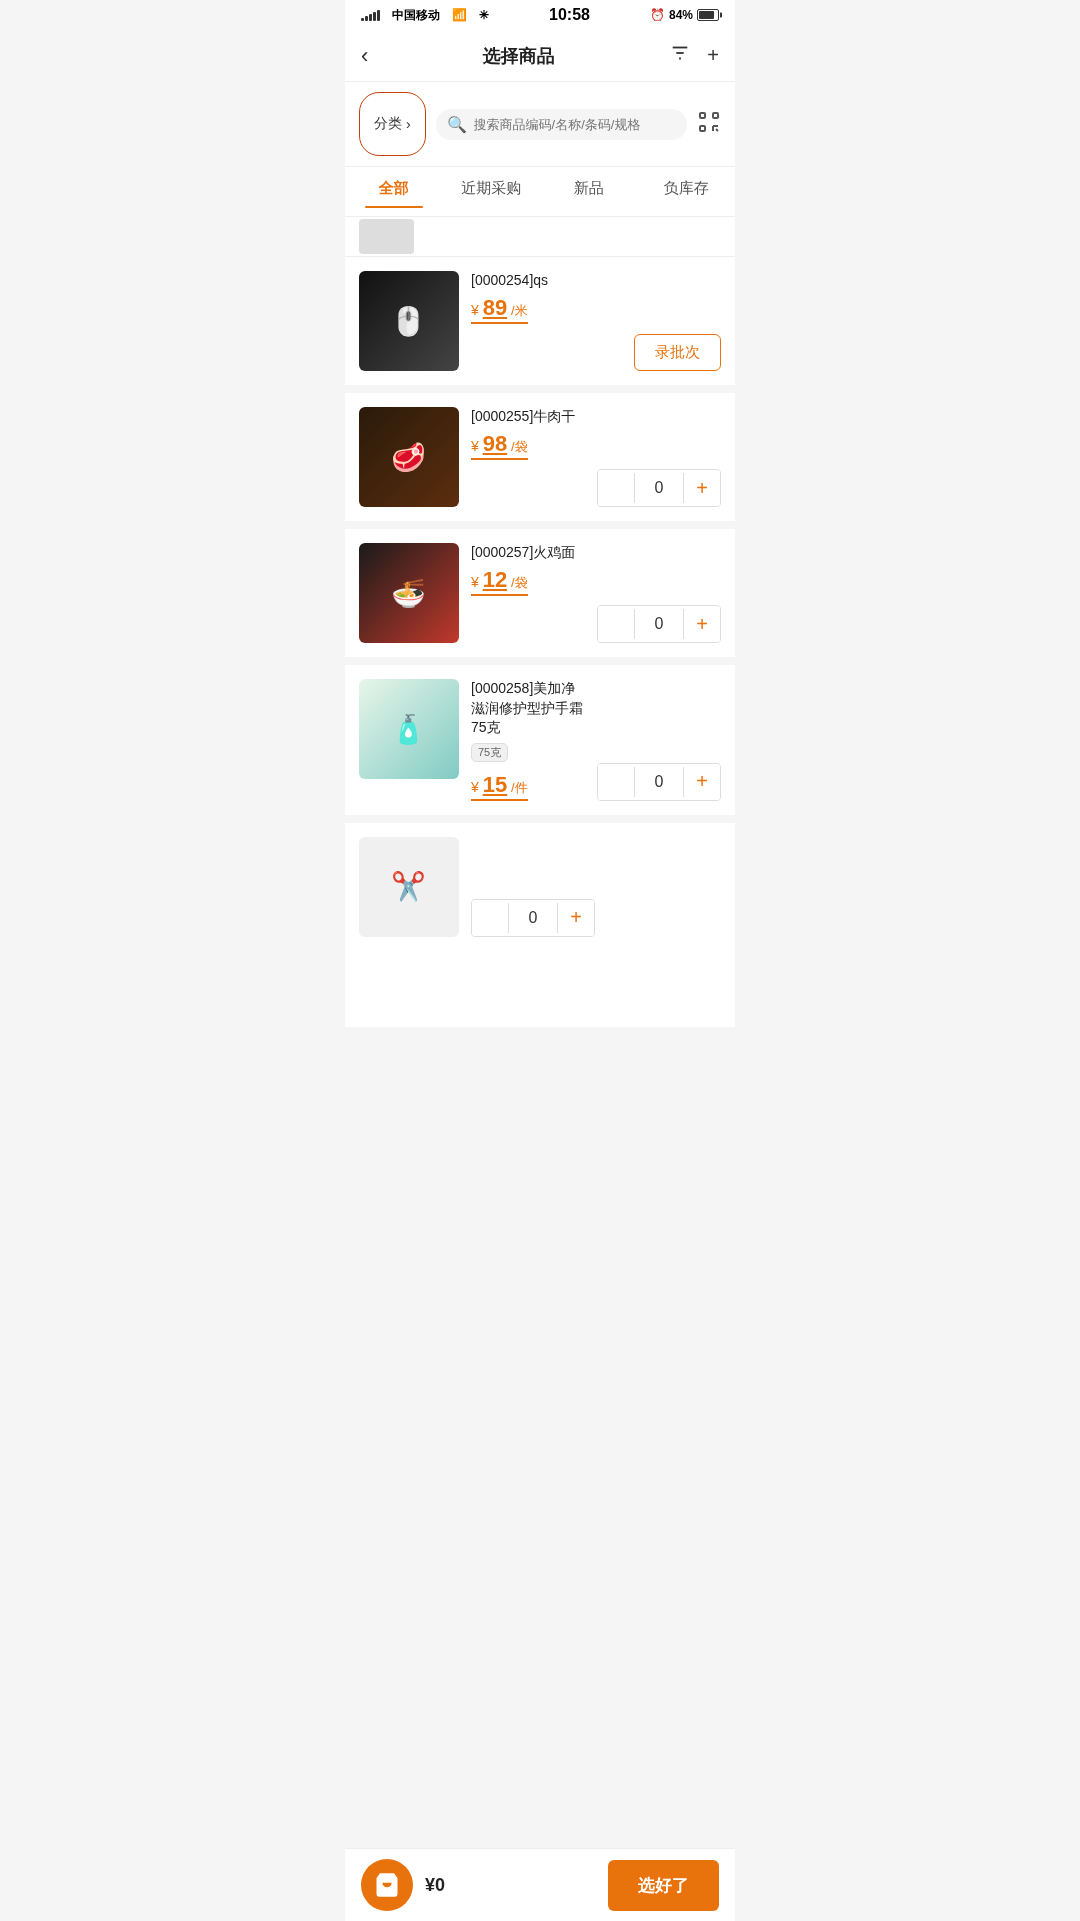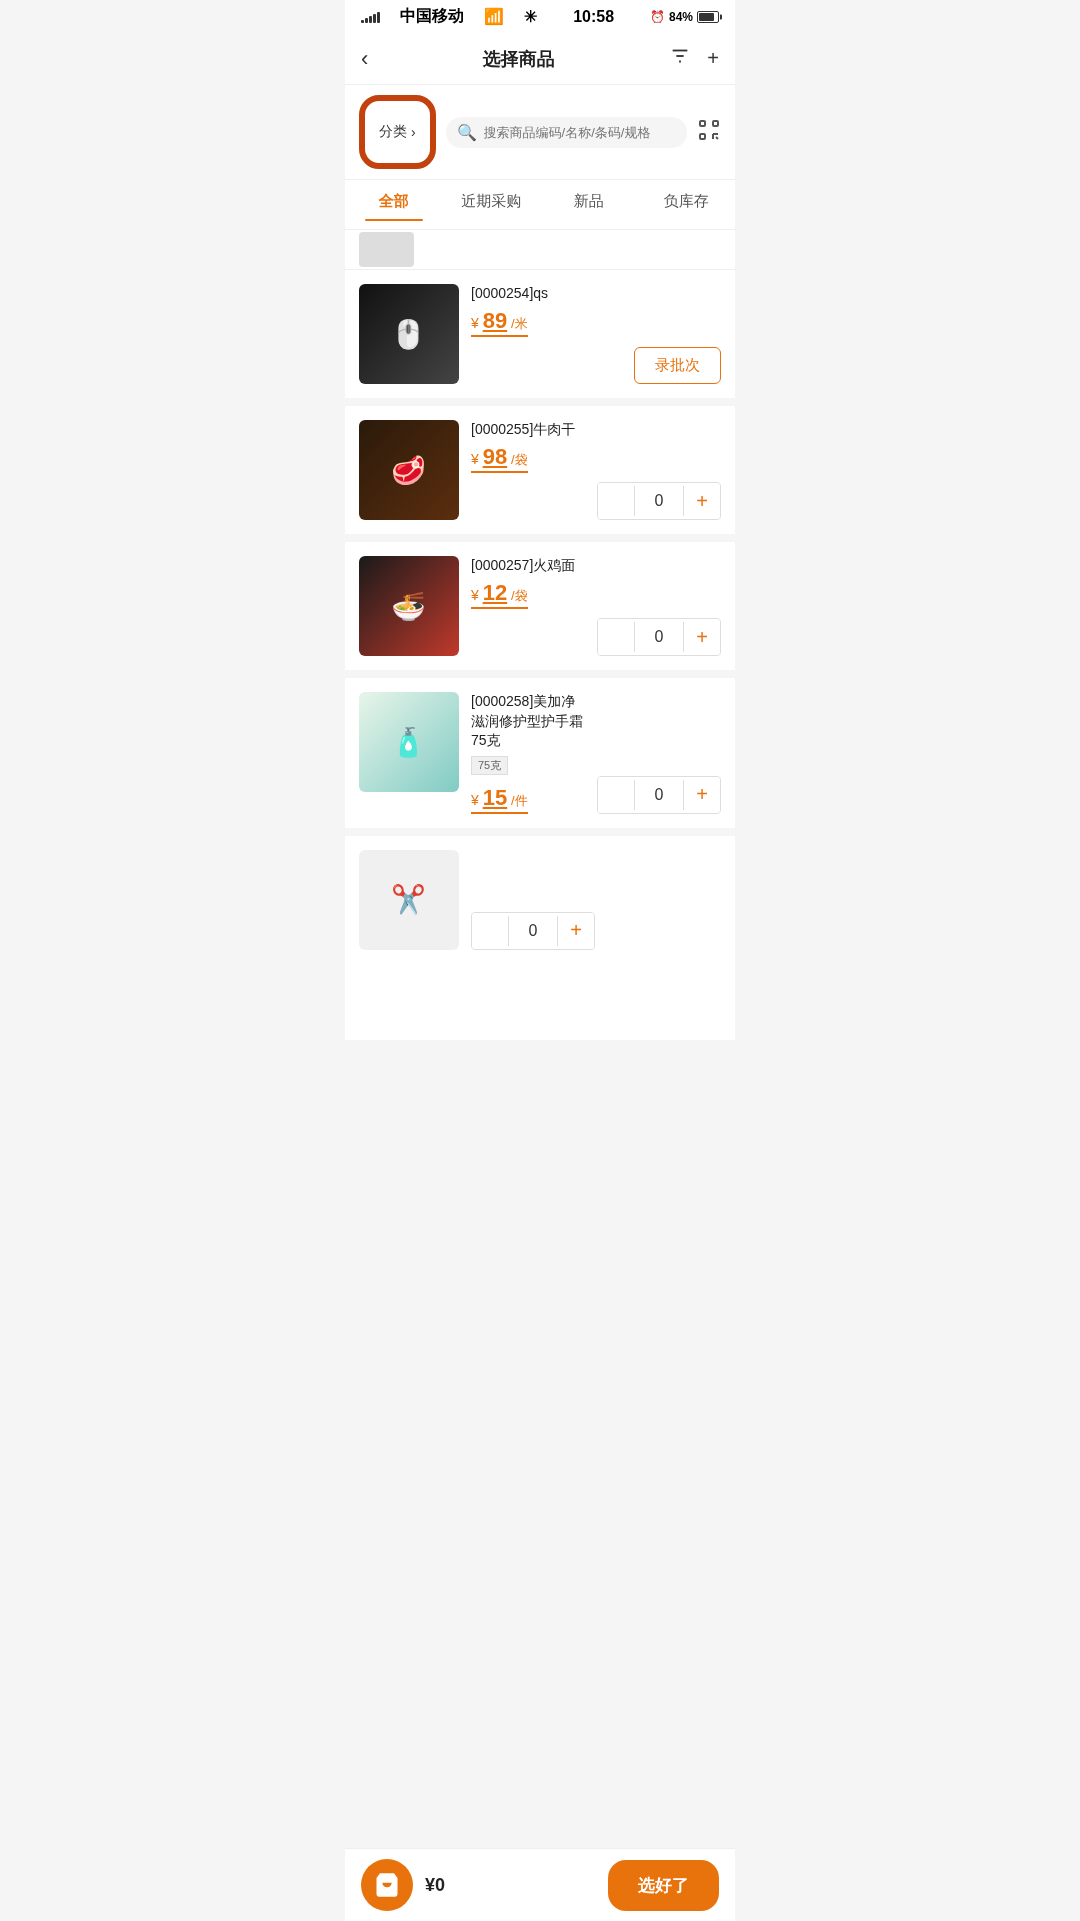--- a/index.html
+++ b/index.html
@@ -16,21 +16,21 @@
     
     .status-bar {
       background: #fff;
       display: flex;
       justify-content: space-between;
       align-items: center;
       padding: 6px 16px;
       font-size: 13px;
       font-weight: 600;
     }
-    .status-left { display: flex; align-items: center; gap: 20px; font-size: 16px; }
+    .status-left { display: flex; align-items: center; gap: 12px; font-size: 12px; }
     .status-center { font-size: 16px; font-weight: 600; }
     .status-right { display: flex; align-items: center; gap: 4px; font-size: 12px; }
     .battery-icon {
       display: inline-flex; align-items: center;
       border: 1.5px solid #333; border-radius: 2px;
       width: 22px; height: 12px; padding: 1px; position: relative;
     }
     .battery-fill { background: #333; height: 100%; width: 84%; border-radius: 1px; }
     .battery-tip {
       position: absolute; right: -4px; top: 50%; transform: translateY(-50%);
@@ -54,21 +54,21 @@
     
     .search-row {
       background: #fff;
       display: flex;
       align-items: center;
       padding: 10px 14px;
       gap: 10px;
       border-bottom: 1px solid #eee;
     }
     .category-btn {
-      border: 6px solid #c2410c;
+      border: 1px solid #c2410c;
       border-radius: 20px;
       padding: 22px 14px;
       font-size: 14px;
       color: #333;
       background: #fff;
       white-space: nowrap;
       cursor: pointer;
       display: flex; align-items: center; gap: 4px;
     }
     .search-input-wrap {
@@ -155,21 +155,21 @@
       flex-shrink: 0;
       overflow: hidden;
       display: flex; align-items: center; justify-content: center;
     }
     .product-info { flex: 1; }
     .product-name { font-size: 14px; color: #222; margin-bottom: 4px; line-height: 1.4; }
     .product-tag {
       display: inline-block;
       background: #f0f0f0;
       border: 1px solid #ddd;
-      border-radius: 0;
+      border-radius: 5px;
       font-size: 11px;
       color: #666;
       padding: 1px 6px;
       margin-bottom: 6px;
     }
     .product-price { color: #e8720c; font-size: 14px; margin-top: 4px; }
     .product-price .price-num { font-size: 22px; font-weight: 700; text-decoration: underline; }
     .product-price .price-unit { font-size: 13px; color: #e8720c; }
     .price-underline { border-bottom: 2px solid #e8720c; display: inline-block; padding-bottom: 1px; }
 
@@ -234,21 +234,21 @@
       background: #e8720c;
       display: flex; align-items: center; justify-content: center;
       cursor: pointer;
     }
     .cart-icon-wrap svg { width: 28px; height: 28px; fill: #fff; }
     .cart-total { font-size: 18px; font-weight: 600; color: #222; flex: 1; }
     .confirm-btn {
       background: #e8720c;
       color: #fff;
       border: none;
-      border-radius: 18px;
+      border-radius: 6px;
       padding: 14px 30px;
       font-size: 17px;
       cursor: pointer;
       font-weight: 600;
     }
 
     
     .mouse-img {
       background: linear-gradient(135deg, #111 0%, #444 100%);
       display: flex; align-items: center; justify-content: center;

